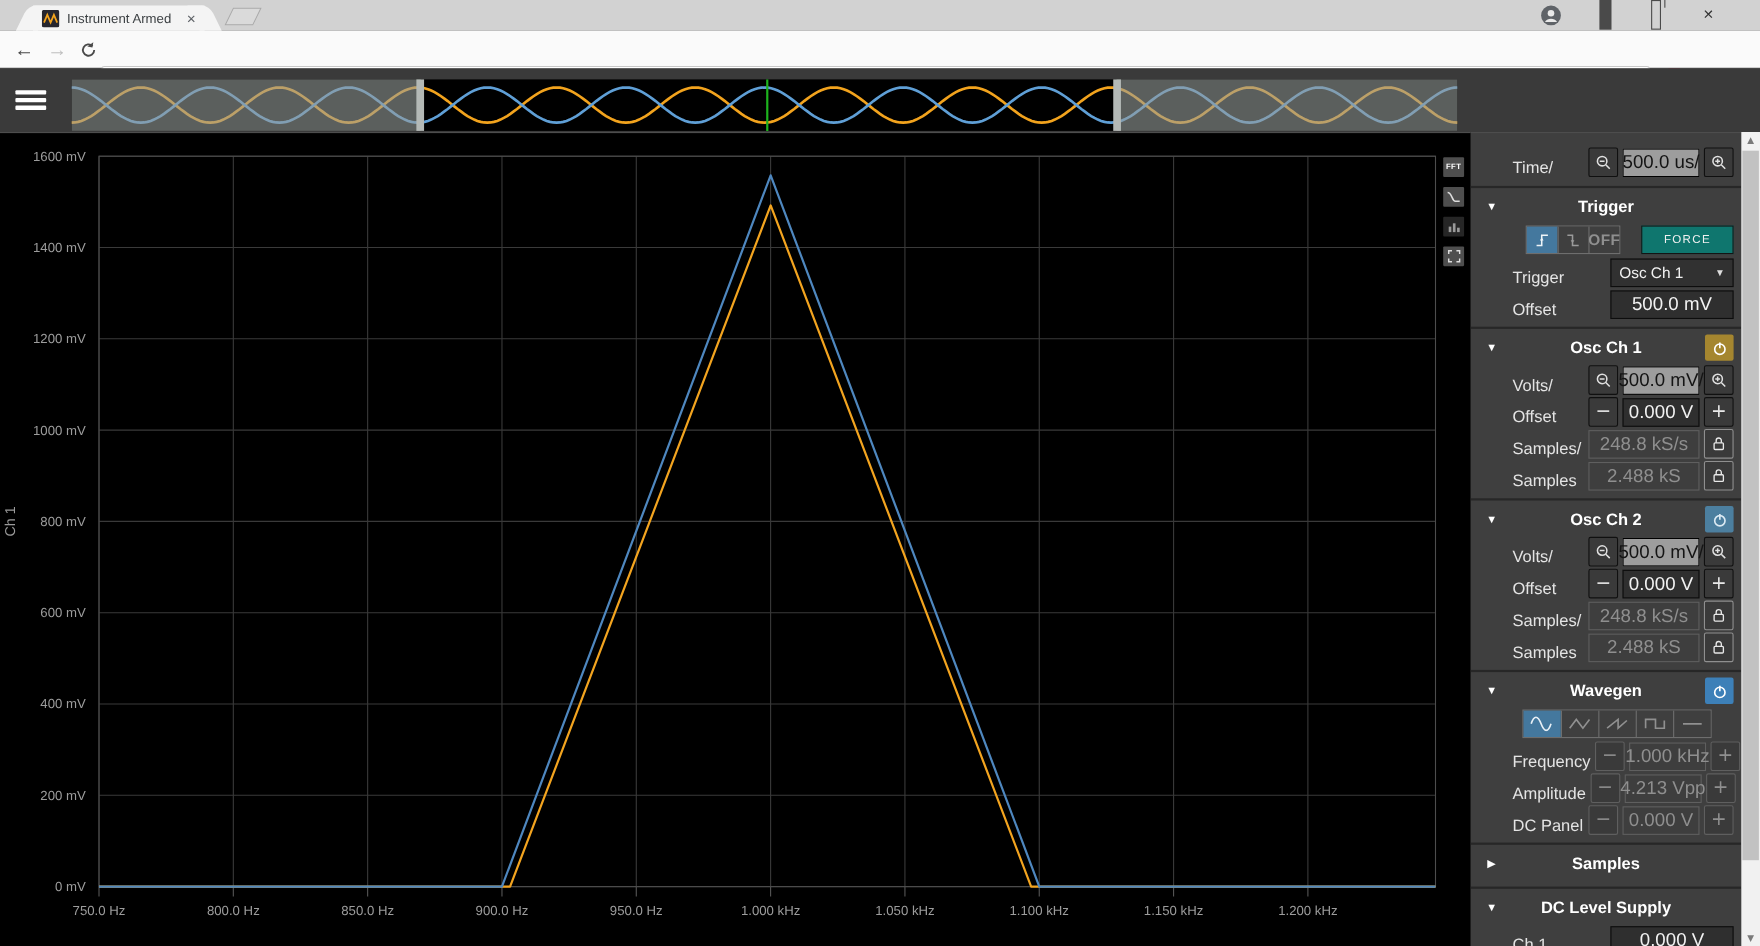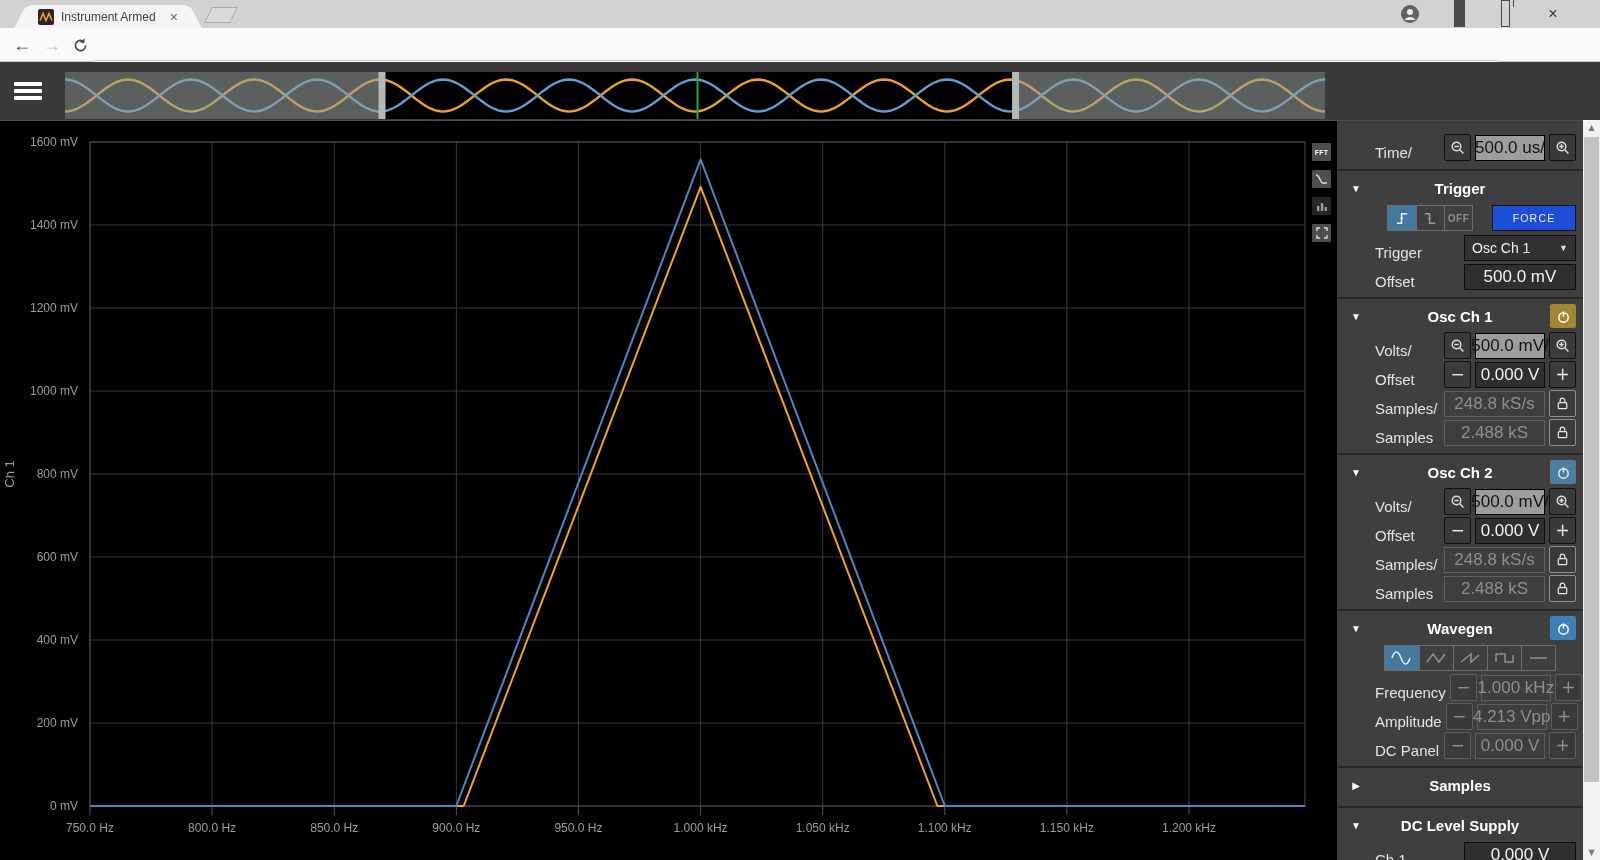--- a/index.html
+++ b/index.html
@@ -71,22 +71,22 @@
 .timearea{padding:11px 0 6px}
 .shead{height:28px;margin:3px 0 2px;position:relative;display:flex;align-items:center}
 .shead .arr{width:38px;text-align:center;color:#fff;font-size:10px}
 .shead .stitle{position:absolute;left:30px;right:30px;text-align:center;color:#fff;font-weight:bold;font-size:15px}
 .pwr{position:absolute;right:7px;top:2px;width:26px;height:24px;border-radius:2px;border:none;display:flex;align-items:center;justify-content:center}
 .trow{margin:3px 7px 3px 50px;display:flex;align-items:center;height:26px}
 .edgegrp{display:flex;border:1px solid #6e6e6e}
 .edge{width:28px;height:24px;background:#3f3f3f;display:flex;align-items:center;justify-content:center;border:none;padding:0}
 .edge+.edge{border-left:1px solid #6e6e6e}
 .edge.sel{background:#44789e}
-.offbtn{font-size:10px;font-weight:bold;color:#8f8f8f;letter-spacing:.5px}
-.force{margin-left:19px;flex:1;height:26px;background:#1d4ed8;border:1px solid #141414;color:#f0f0f0;font-size:10.5px;letter-spacing:1.2px;font-family:"Liberation Sans",sans-serif}
+.offbtn{font-size:14px;font-weight:bold;color:#8f8f8f;letter-spacing:.5px}
+.force{margin-left:19px;flex:1;height:26px;background:#0f766e;border:1px solid #141414;color:#f0f0f0;font-size:10.5px;letter-spacing:1.2px;font-family:"Liberation Sans",sans-serif}
 .wgrow{margin:3px 7px 3px 47px;display:flex;border:1px solid #6e6e6e;width:172px;height:26px}
 .wg{width:34px;height:24px;background:#3f3f3f;border:none;padding:0;display:flex;align-items:center;justify-content:center}
 .wg+.wg{border-left:1px solid #6e6e6e}
 .wg.sel{background:#44789e}
 
 
 .scroll{position:absolute;left:1583px;top:120px;width:17px;height:740px;background:#f1f1f1}
 .scroll .sarr{position:absolute;left:0;width:17px;height:15px;color:#7a7a7a;font-size:8px;display:flex;align-items:center;justify-content:center;font-family:"DejaVu Sans",sans-serif}
 .scroll .up{top:0}
 .scroll .dn{bottom:0}

